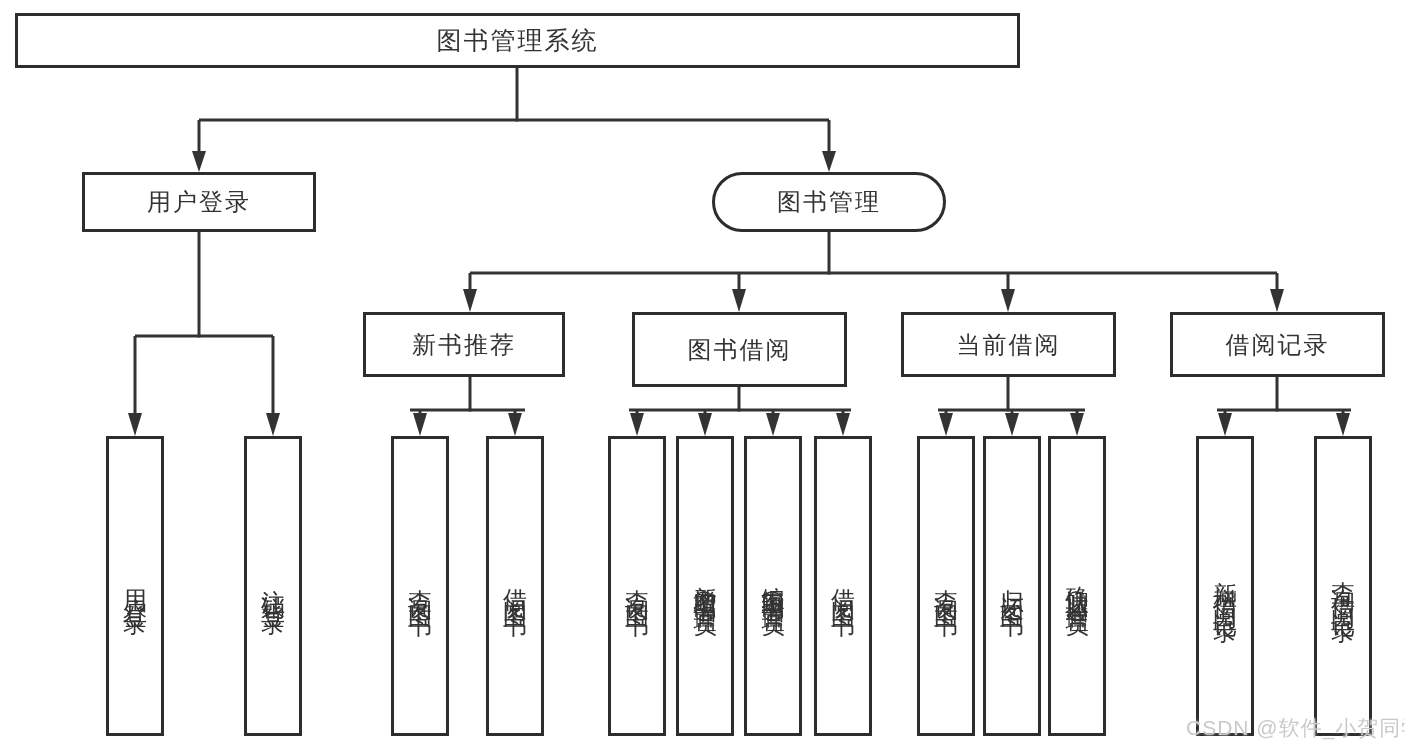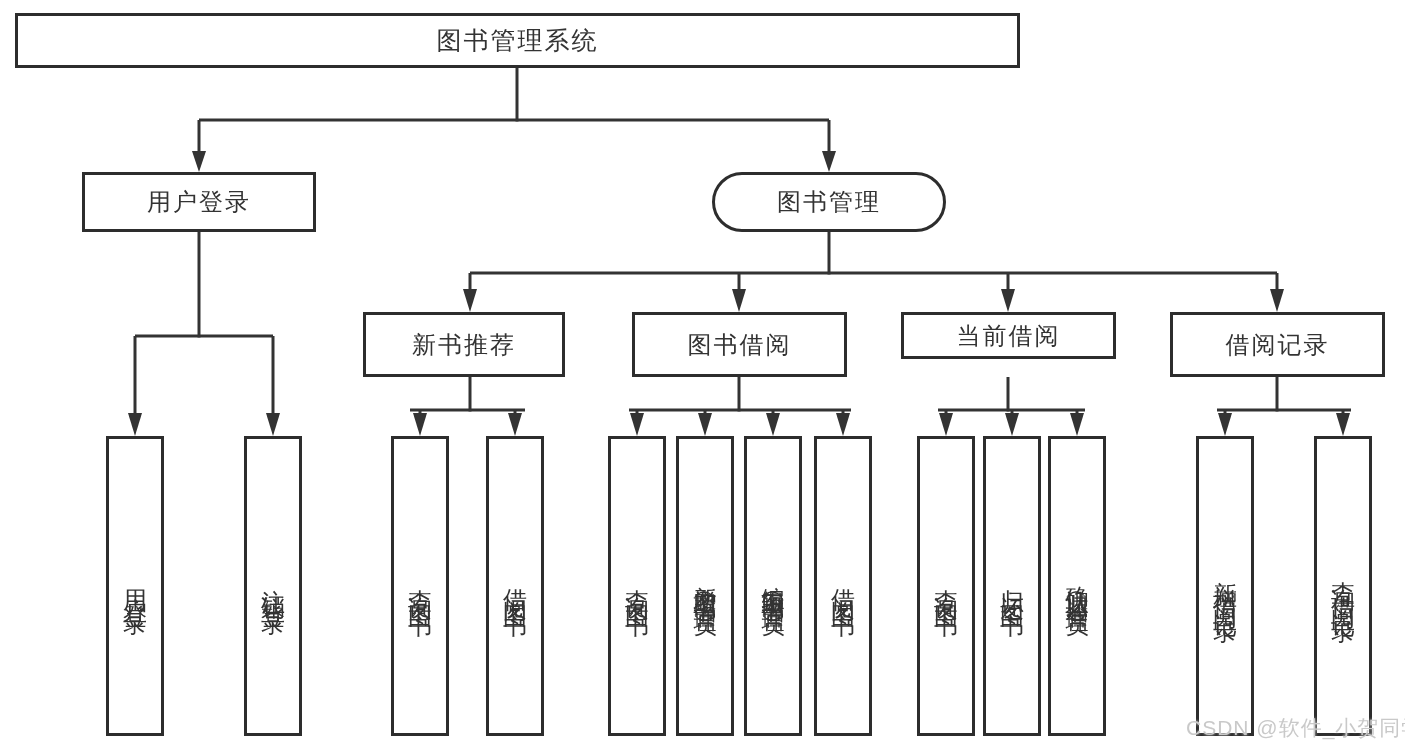--- a/index.html
+++ b/index.html
@@ -159,22 +159,22 @@
       <polygon points="1336,413 1350,413 1343,436"></polygon>
     </g>
   </svg>
 
   <div class="hbox root" style="left:15px; top:13px; width:1005px; height:55px;">图书管理系统</div>
 
   <div class="hbox" style="left:82px; top:172px; width:234px; height:60px;">用户登录</div>
   <div class="hbox" style="left:712px; top:172px; width:234px; height:60px;border-radius:30px;">图书管理</div>
 
   <div class="hbox" style="left:363px; top:312px; width:202px; height:65px;">新书推荐</div>
-  <div class="hbox" style="left:632px; top:312px; width:215px; height:65px;">图书借阅</div>
-  <div class="hbox" style="left:901px; top:312px; width:215px; height:47px;">当前借阅</div>
+  <div class="hbox" style="left:632px; top:312px; width:215px; height:75px;">图书借阅</div>
+  <div class="hbox" style="left:901px; top:312px; width:215px; height:65px;">当前借阅</div>
   <div class="hbox" style="left:1170px; top:312px; width:215px; height:65px;">借阅记录</div>
 
   <div class="vbox" style="left:106px;">
     <span class="vtxt">用户登录</span>
   </div>
   <div class="vbox" style="left:244px;">
     <span class="vtxt">注销登录</span>
   </div>
 
   <div class="vbox" style="left:391px;">

